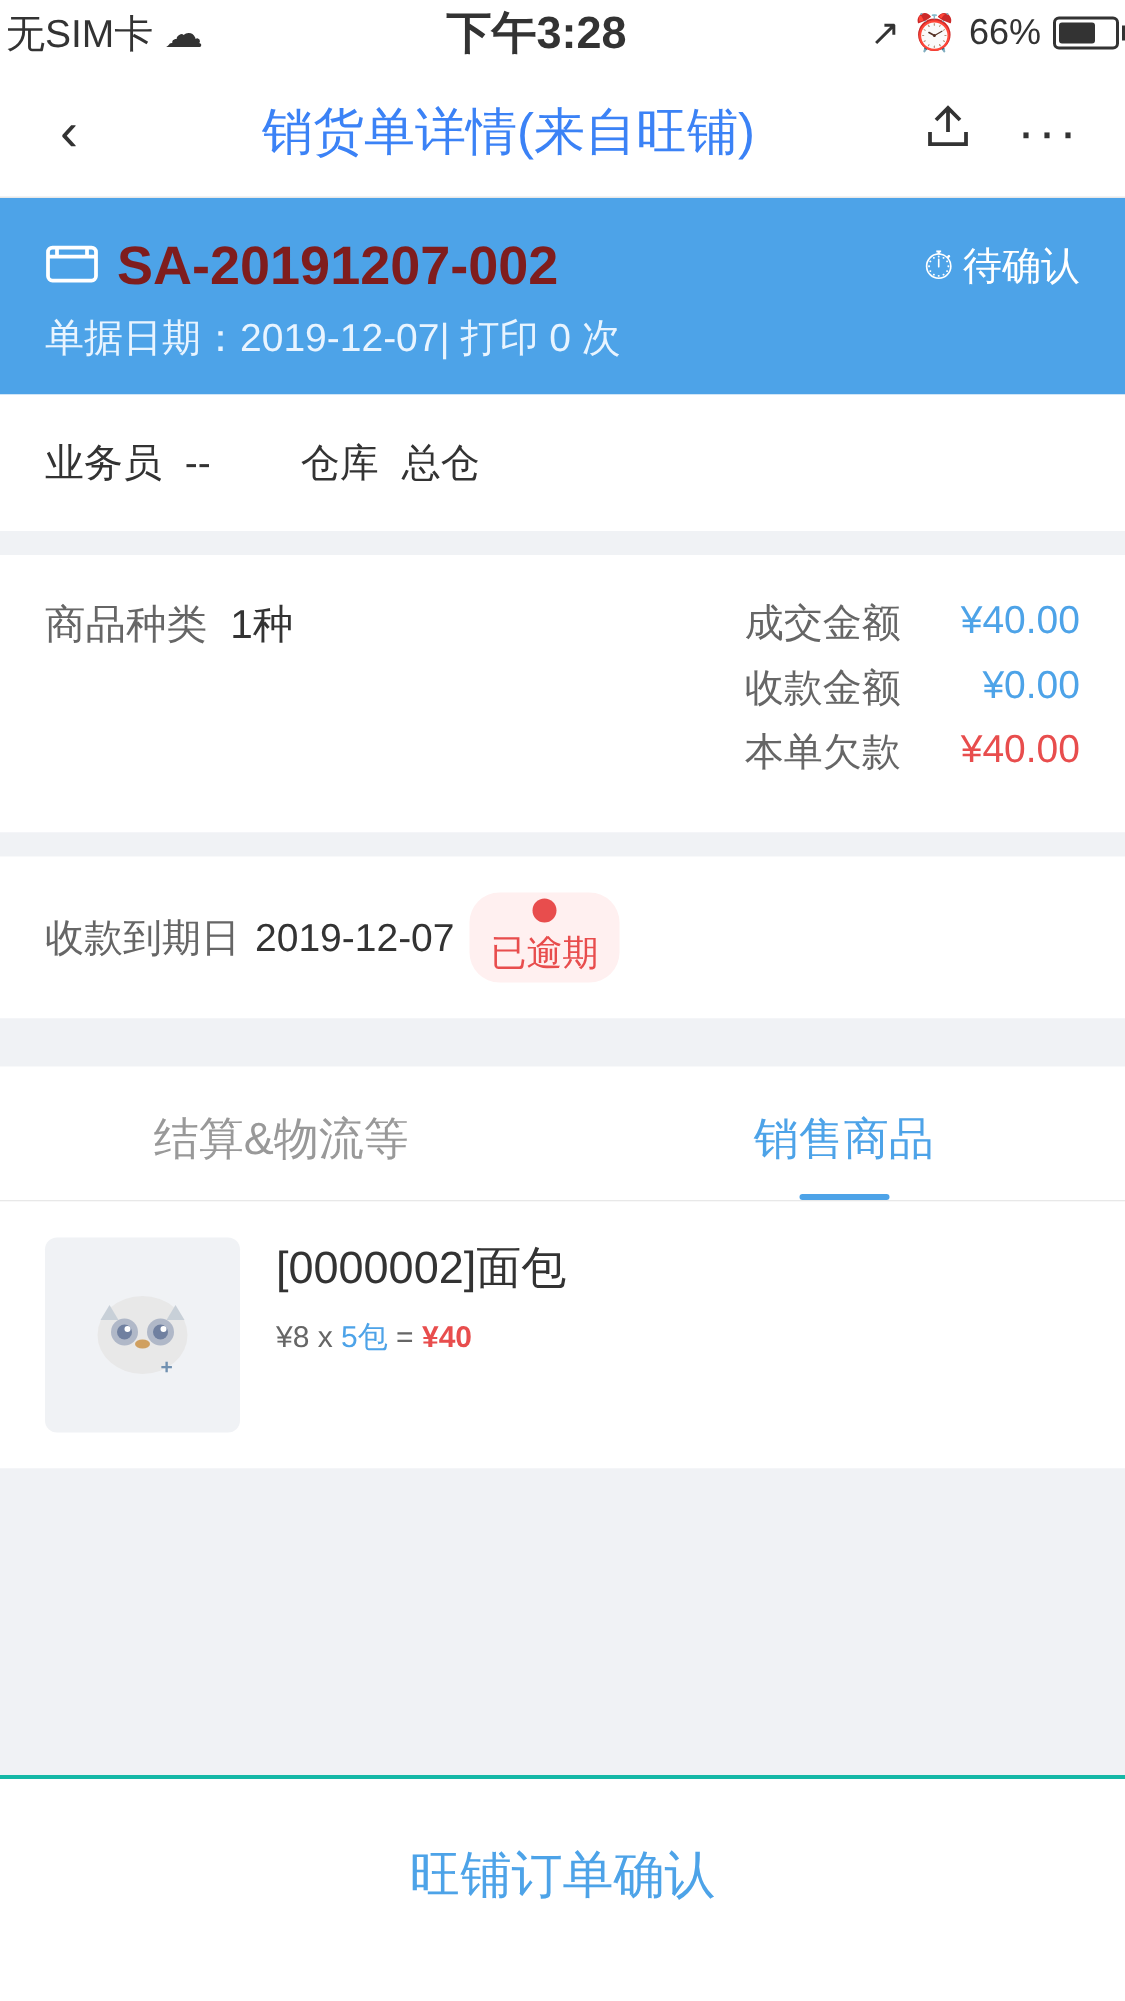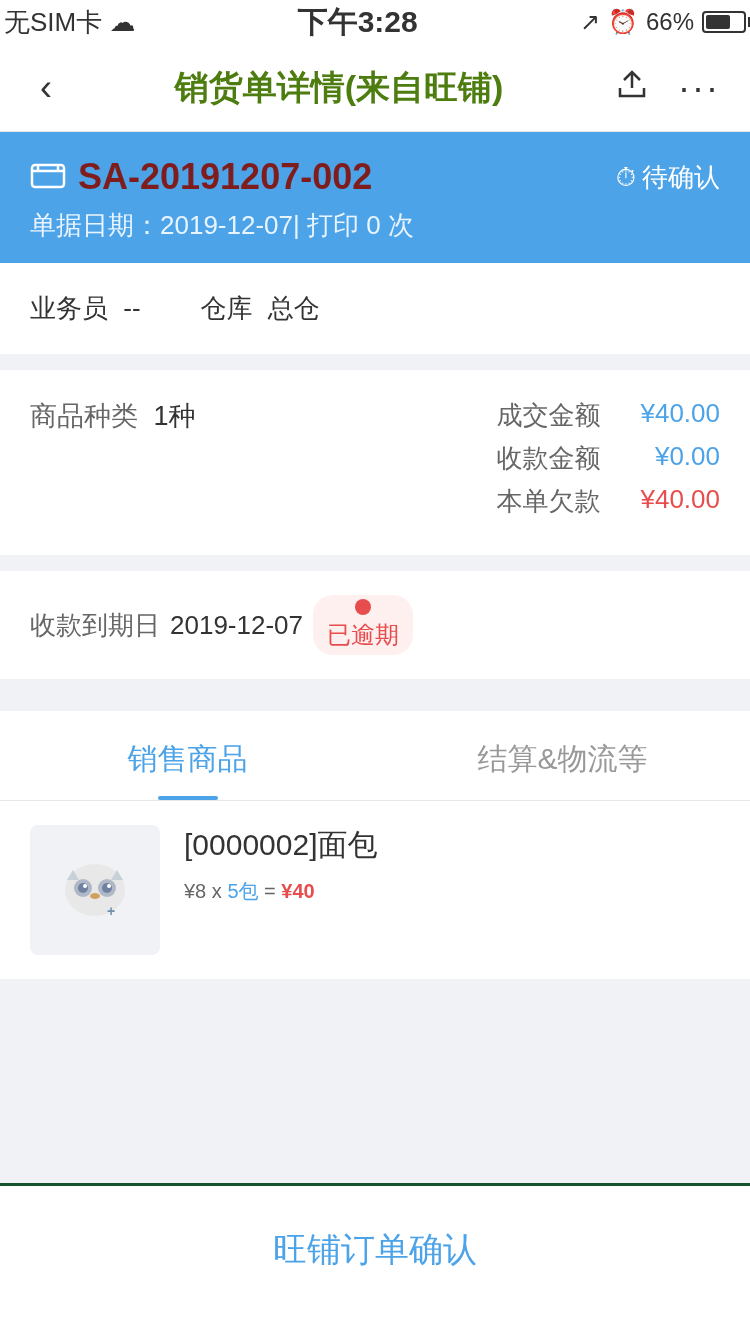--- a/index.html
+++ b/index.html
@@ -47,21 +47,21 @@
       justify-content: space-between;
       padding: 0 30px;
       border-bottom: 1px solid #e8e8e8;
     }
     .nav-back {
       font-size: 36px;
       color: #333;
       cursor: pointer;
       padding: 10px;
     }
-    .nav-title { font-size: 34px; font-weight: 700; color: #4d7c0f; }
+    .nav-title { font-size: 34px; font-weight: 400; color: #3b82f6; }
     .nav-right { display: flex; align-items: center; gap: 30px; }
     .nav-share { font-size: 36px; color: #333; }
     .nav-more { font-size: 36px; color: #333; letter-spacing: 2px; }
 
     
     .order-header {
       width: 100%;
       background: #4da3e8;
       padding: 24px 30px 20px;
     }
@@ -214,21 +214,21 @@
     .product-price .red { color: #e84d4d; font-weight: 600; }
 
     
     .bottom-action {
       position: fixed;
       bottom: 0;
       left: 0;
       width: 750px;
       background: #fff;
       padding: 20px 30px 40px;
-      border-top: 3px solid #14532d;
+      border-top: 3px solid #14b8a6;
     }
     .confirm-btn {
       width: 100%;
       height: 88px;
       border: none;
       background: #fff;
       color: #4da3e8;
       font-size: 34px;
       font-weight: 500;
       cursor: pointer;
@@ -331,22 +331,22 @@
   <span style="color:#333;">2019-12-07</span>
   <span class="overdue-badge">
     <span class="overdue-dot"></span>
     <span>已逾期</span>
   </span>
 </div>
 
 <div class="divider"></div>
 
 <div class="tabs-section">
+  <div class="tab-item">结算&amp;物流等</div>
   <div class="tab-item active">销售商品</div>
-  <div class="tab-item">结算&amp;物流等</div>
 </div>
 
 <div class="product-section" style="background:#fff;">
   <div class="product-img">
 
     <svg viewBox="0 0 80 60" fill="none">
       <ellipse cx="40" cy="30" rx="30" ry="26" fill="#e8e8e8"></ellipse>
 
       <circle cx="28" cy="28" r="9" fill="#b0b8c8"></circle>
       <circle cx="52" cy="28" r="9" fill="#b0b8c8"></circle>

